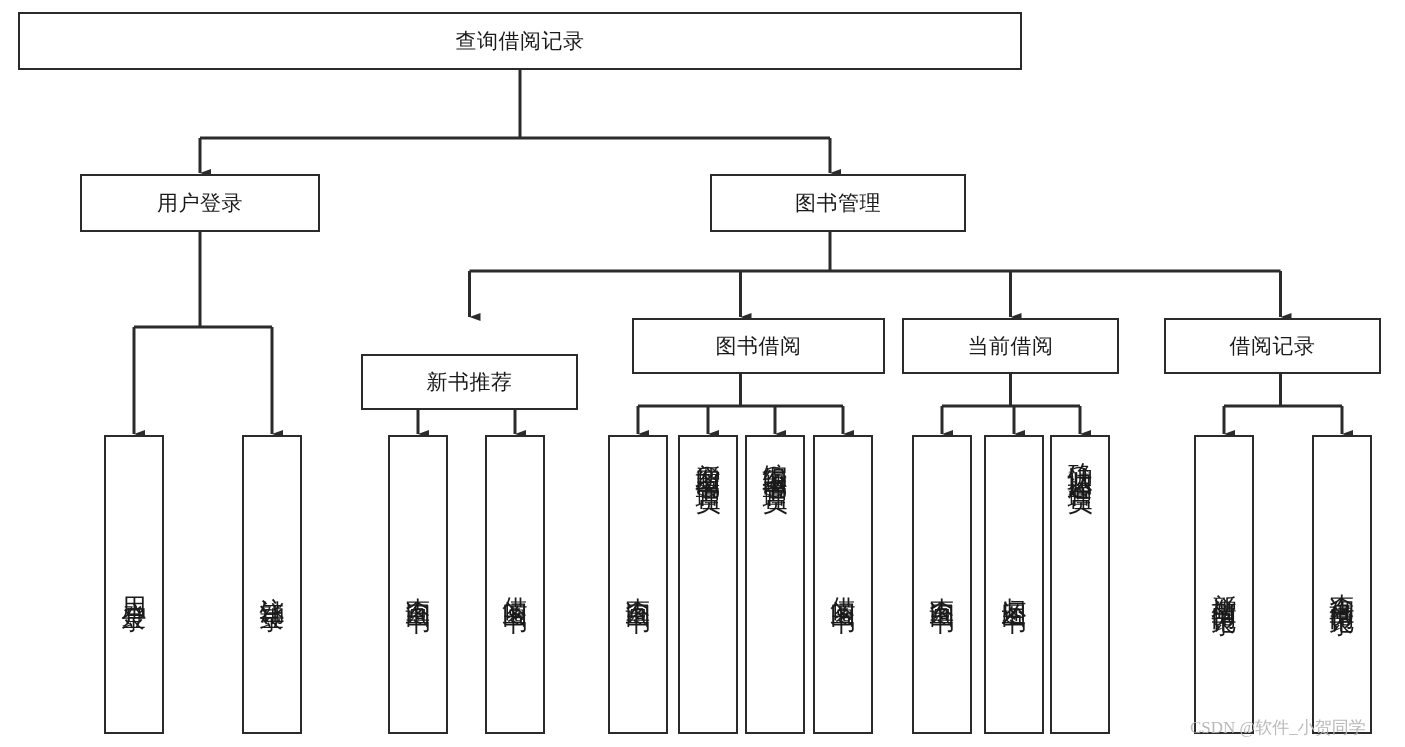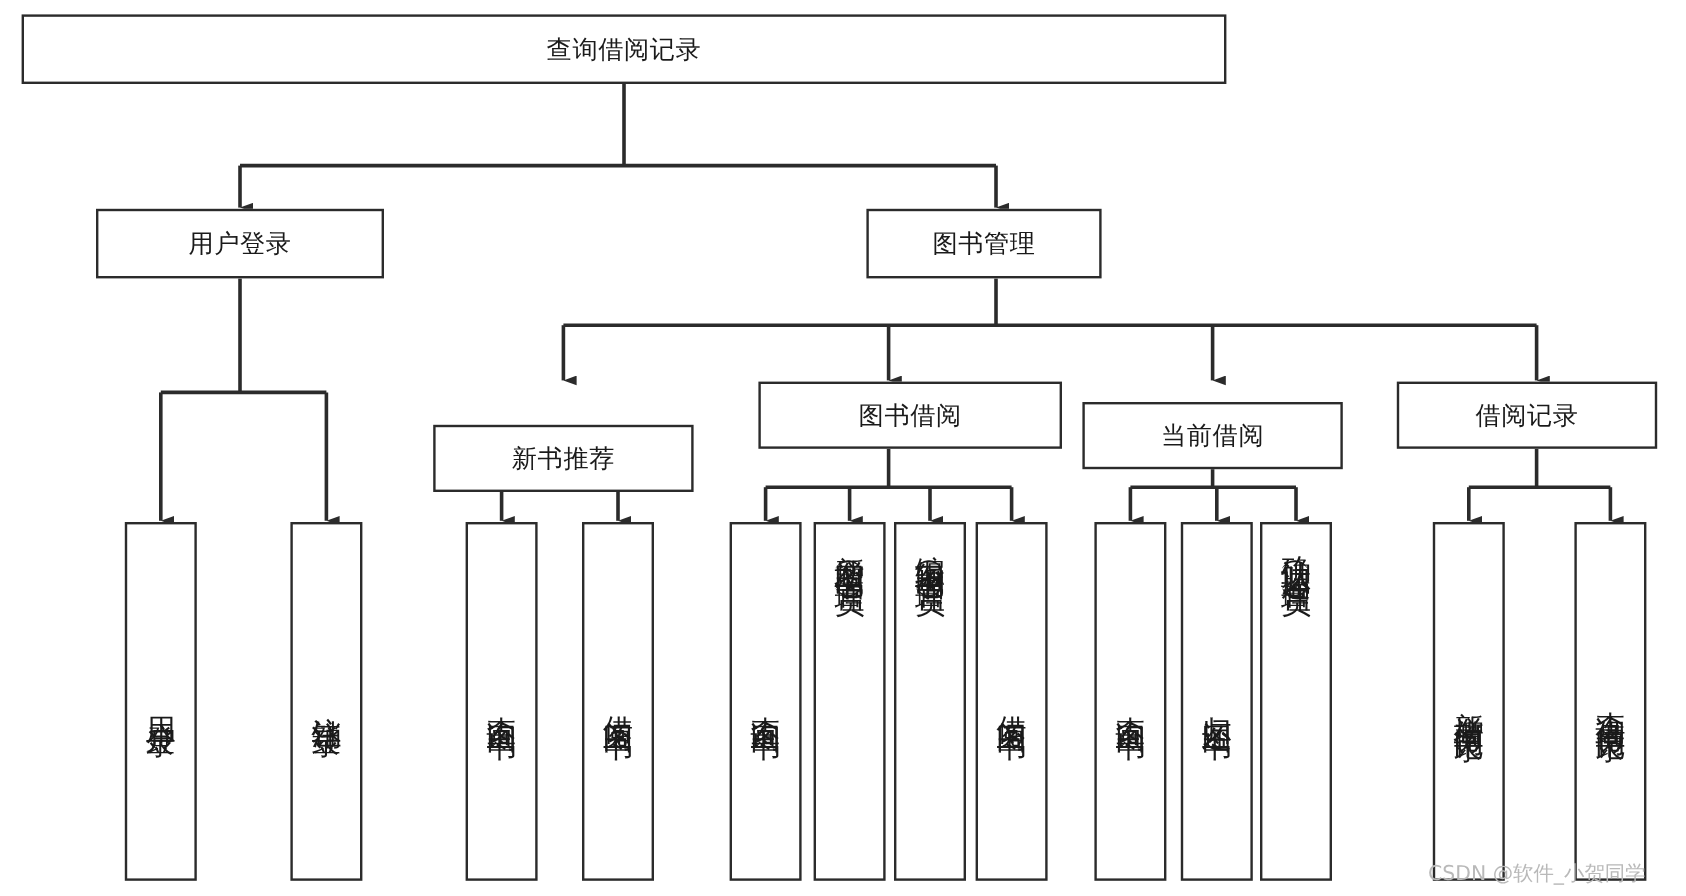--- a/index.html
+++ b/index.html
@@ -60,20 +60,21 @@
     position: relative;
   }
   .watermark {
     position: absolute;
     left: 1190px;
     top: 716px;
     font-size: 17px;
     color: #b9b9b9;
     white-space: nowrap;
     user-select: none;
+    font-family: Liberation Serif, serif;
   }
 </style>
 </head>
 <body>
 
 <div id="diagram-root">
 
   <svg id="diagram-svg" viewBox="0 0 1405 747" xmlns="http://www.w3.org/2000/svg">
     <defs>
       <marker id="arrowhead" markerWidth="10" markerHeight="12" refX="4" refY="11" orient="auto" markerUnits="userSpaceOnUse">
@@ -117,30 +118,30 @@
       </g>
   </svg>
 
   <div id="node-layer">
       <div class="node-box horizontal" style="left: 18px; top: 12px; width: 1004px; height: 58px;">
         <span class="node-label">查询借阅记录</span>
       </div>
       <div class="node-box horizontal" style="left: 80px; top: 174px; width: 240px; height: 58px;">
         <span class="node-label">用户登录</span>
       </div>
-      <div class="node-box horizontal" style="left: 710px; top: 174px; width: 196px; height: 58px; margin-left: 12px;">
+      <div class="node-box horizontal" style="left: 710px; top: 174px; width: 256px; height: 58px;">
         <span class="node-label">图书管理</span>
       </div>
       <div class="node-box horizontal" style="left: 361px; top: 318px; width: 217px; height: 56px; margin-top: 36px;">
         <span class="node-label">新书推荐</span>
       </div>
       <div class="node-box horizontal" style="left: 632px; top: 318px; width: 253px; height: 56px;">
         <span class="node-label">图书借阅</span>
       </div>
-      <div class="node-box horizontal" style="left: 902px; top: 318px; width: 217px; height: 56px; margin-top: 17px;">
+      <div class="node-box horizontal" style="left: 902px; top: 318px; width: 217px; height: 56px;">
         <span class="node-label">当前借阅</span>
       </div>
       <div class="node-box horizontal" style="left: 1164px; top: 318px; width: 217px; height: 56px;">
         <span class="node-label">借阅记录</span>
       </div>
       <div class="node-box vertical mid" style="left: 104px; top: 435px; width: 60px; height: 299px; align-items: center; padding-top: 0px;">
         <span class="node-label">用户登录</span>
       </div>
       <div class="node-box vertical mid" style="left: 242px; top: 435px; width: 60px; height: 299px; align-items: center; padding-top: 0px;">
         <span class="node-label">注销登录</span>

